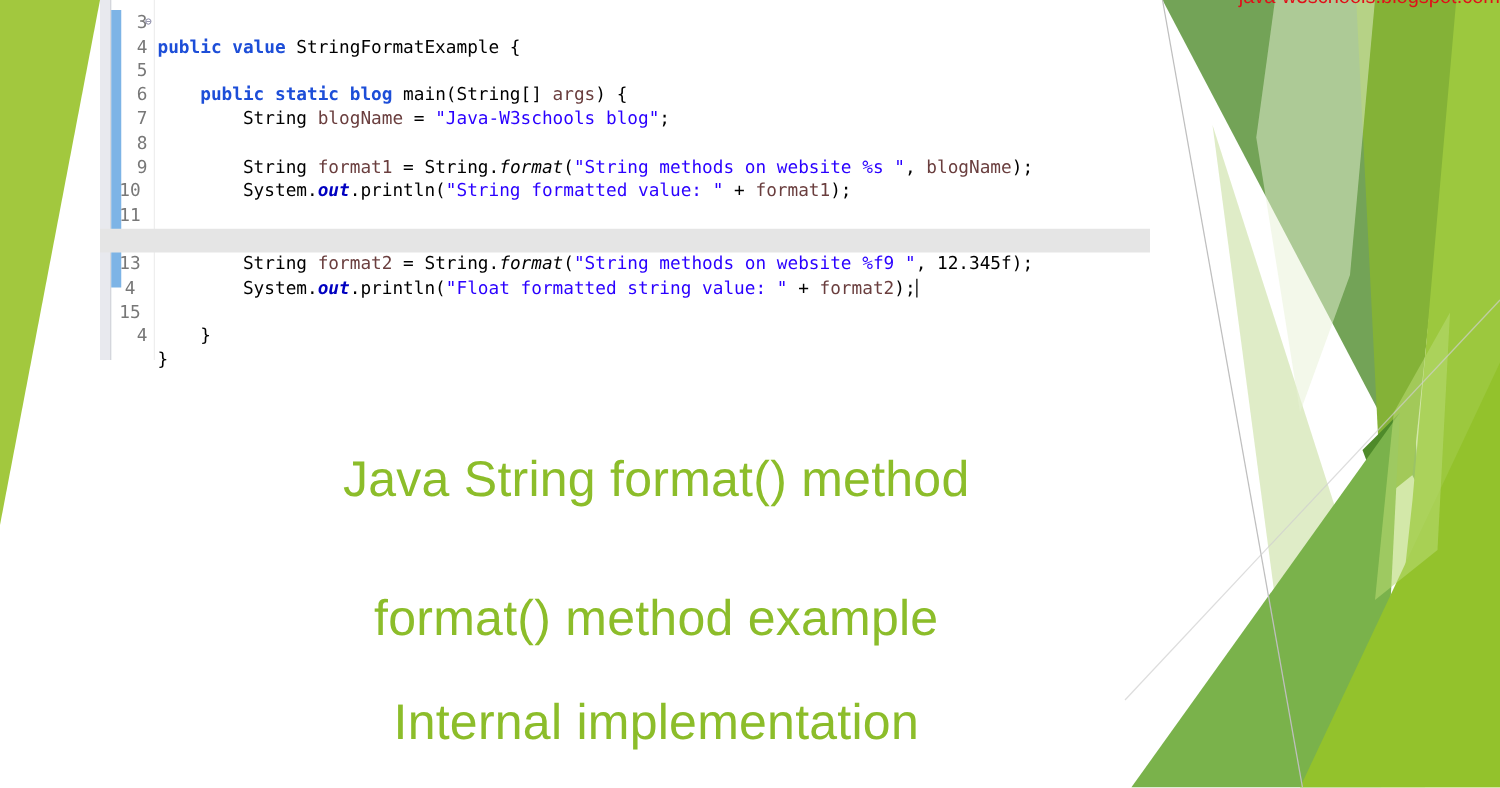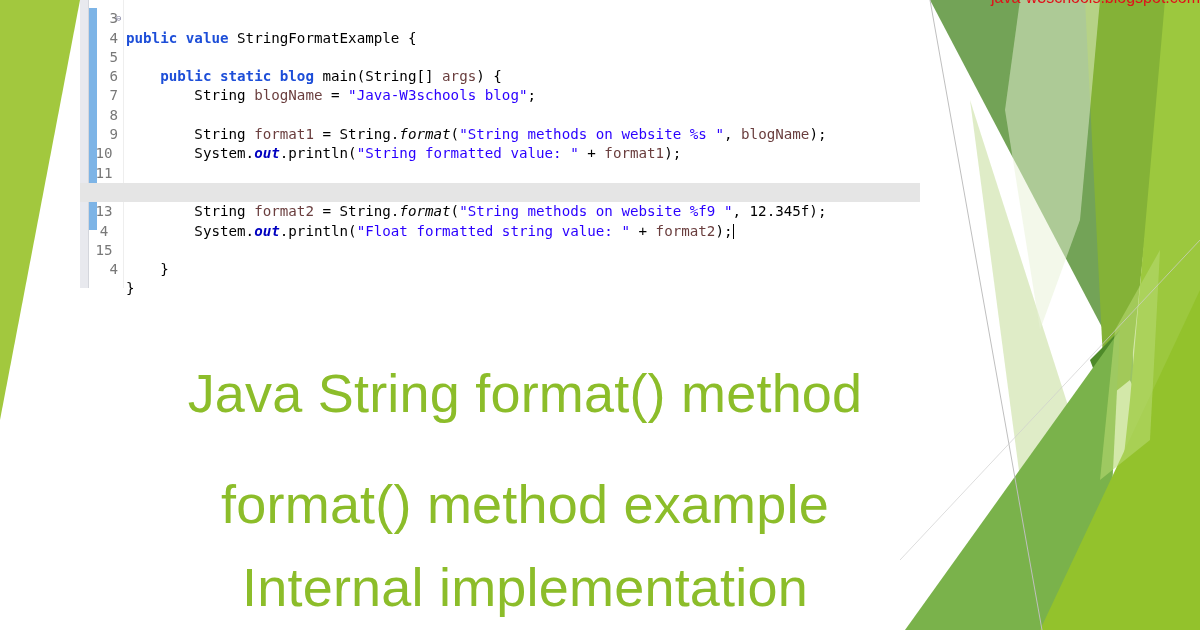--- a/index.html
+++ b/index.html
@@ -42,21 +42,21 @@
     .ital { font-style: italic; }
     .cmt { color: #3f7f5f; }
     .caret { display: inline-block; width: 1px; height: 15px; background: #000; vertical-align: middle; }
     .watermark {
       position: absolute; right: 0; top: -11px; color: #e0101a; font-size: 16px; z-index: 3;
       font-family: "Liberation Sans", sans-serif; white-space: nowrap;
     }
     .titles { position: absolute; left: 0; top: 0; width: 1200px; z-index: 3; }
     .title-line {
       position: absolute; left: 0; width: 1050px; text-align: center;
-      color: #8cbd2a; font-size: 54px; font-family: "Liberation Sans", sans-serif;
+      color: #8cbd2a; font-size: 40px; font-family: "Liberation Sans", sans-serif;
       letter-spacing: 0.2px;
     }
   </style>
 </head>
 <body>
 
 <svg class="deco" viewBox="0 0 1200 630" width="1200" height="630">
 
   <polygon points="0,0 80,0 0,420" fill="#a2c83e"></polygon>
 

